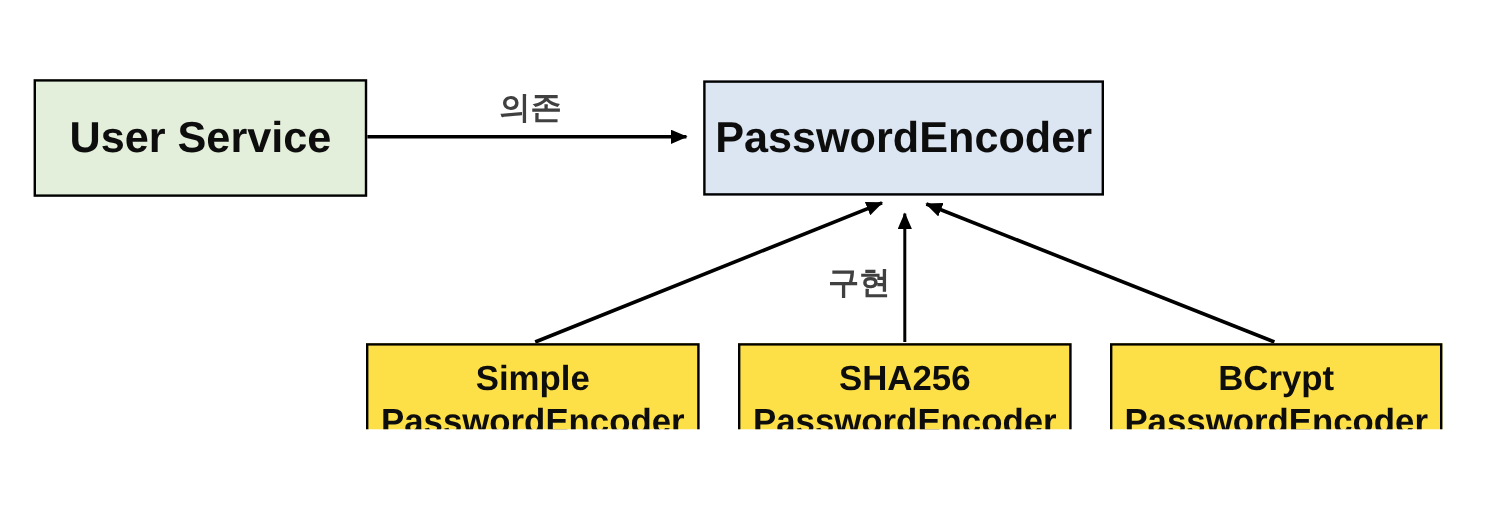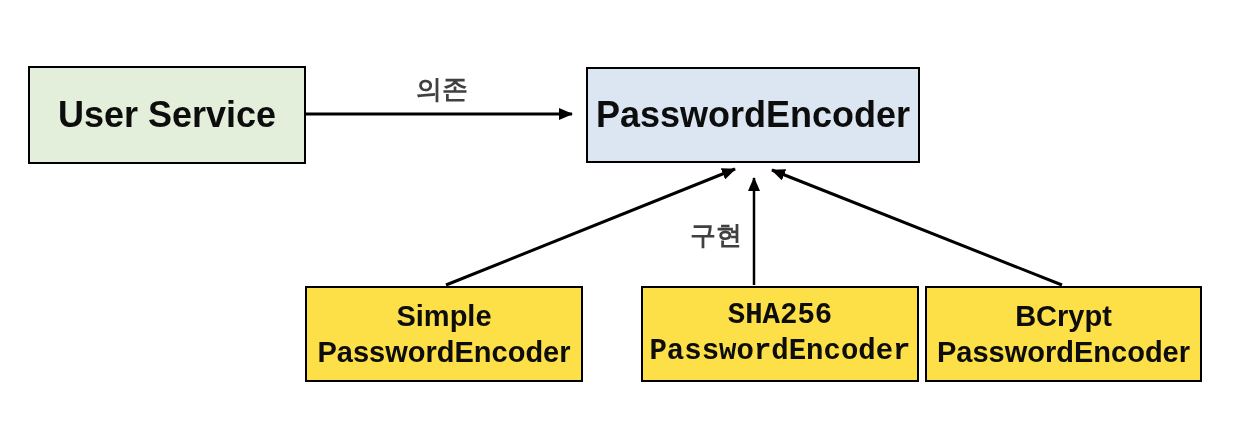--- a/index.html
+++ b/index.html
@@ -4,21 +4,21 @@
 <style>
   html, body {
     margin: 0;
     padding: 0;
     background: #ffffff;
     font-family: "Liberation Sans", "DejaVu Sans", sans-serif;
   }
   .canvas {
     position: relative;
     width: 1258px;
-    height: 426px;
+    height: 358px;
     background: #ffffff;
     overflow: hidden;
     color: #0d0d0d;
   }
   .connectors {
     position: absolute;
     left: 0;
     top: 0;
     width: 1258px;
     height: 426px;
@@ -48,21 +48,21 @@
   .node-password-encoder {
     left: 586px; top: 67px; width: 334px; height: 96px;
     font-size: 36px;
   }
   .node-impl {
     top: 286px; width: 278px; height: 96px;
     font-size: 29px;
     line-height: 1.25;
   }
   .node-simple { left: 305px; }
-  .node-sha256 { left: 641px; font-family: Liberation Mono, monospace; }
+  .node-sha256 { left: 615px; }
   .node-bcrypt { left: 925px; width: 277px; }
 
   .edge-label {
     position: absolute;
     width: 120px;
     text-align: center;
     font-size: 26px;
     font-weight: 600;
     color: #404040;
   }

